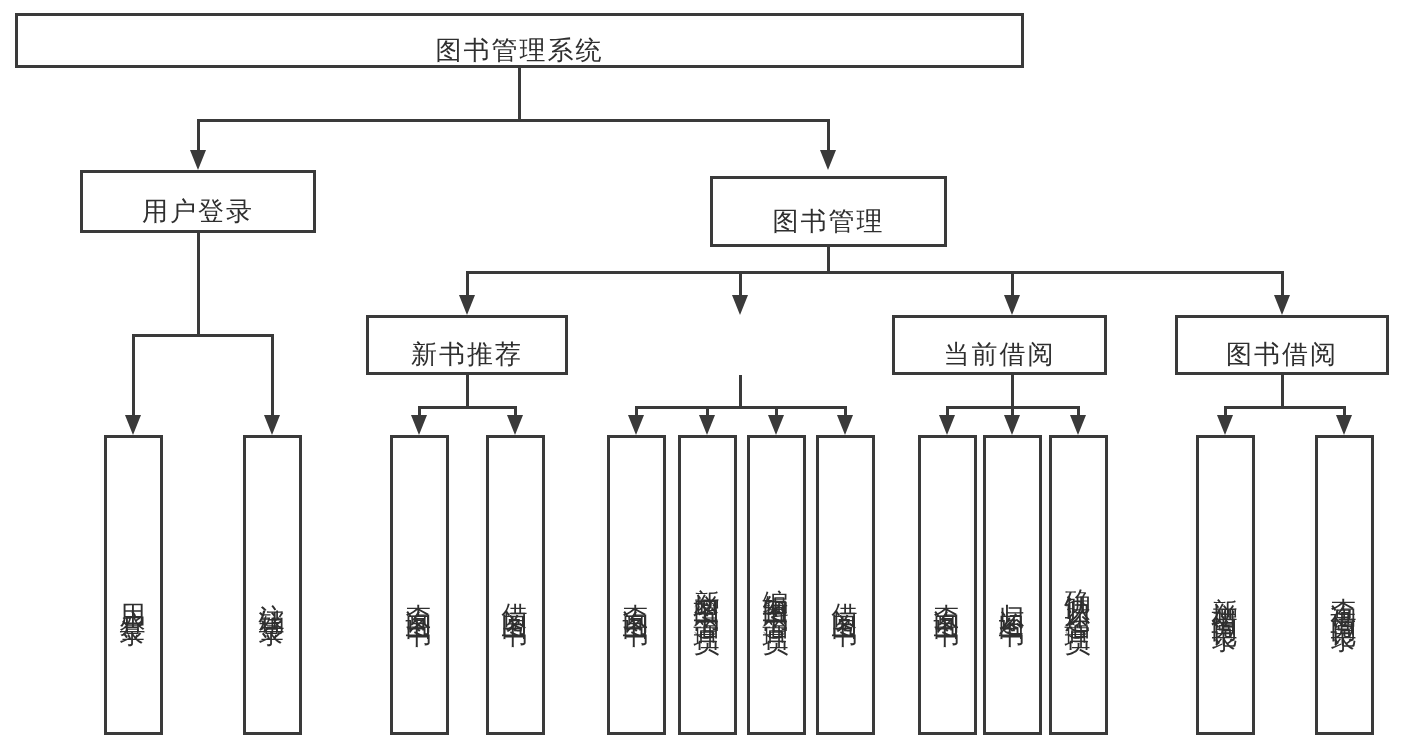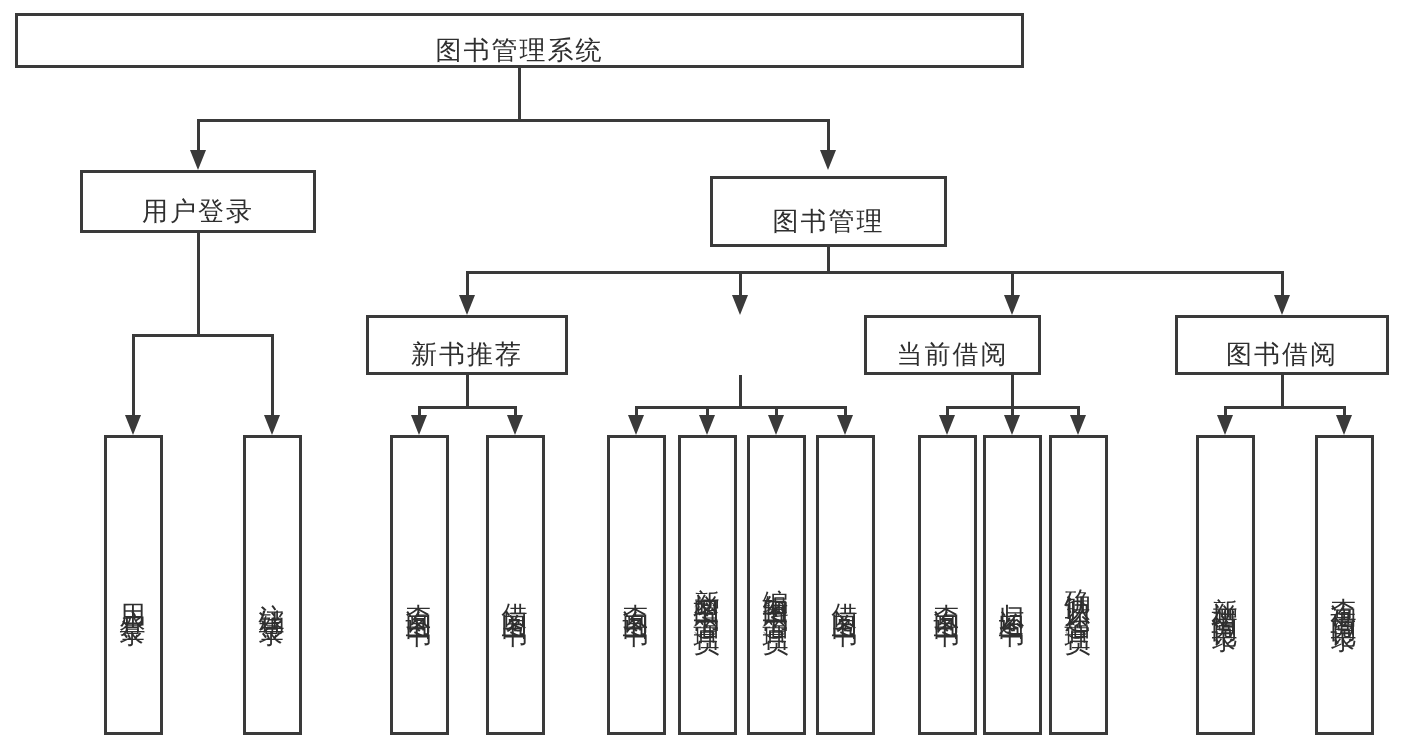--- a/index.html
+++ b/index.html
@@ -42,21 +42,21 @@
   <div class="box" style="left:80px;top:170px;width:236px;height:63px">
     <span class="lbl">用户登录</span>
   </div>
   <div class="box" style="left:710px;top:176px;width:237px;height:71px">
     <span class="lbl">图书管理</span>
   </div>
 
   <div class="box" style="left:366px;top:315px;width:202px;height:60px">
     <span class="lbl">新书推荐</span>
   </div>
-  <div class="box" style="left:864px;top:315px;width:177px;height:60px">
+  <div class="box" style="left:892px;top:315px;width:215px;height:60px">
     <span class="lbl">当前借阅</span>
   </div>
   <div class="box" style="left:1175px;top:315px;width:214px;height:60px">
     <span class="lbl">图书借阅</span>
   </div>
 
   <div class="box v" style="left:103.5px;top:435px;width:59px;height:300px">
     <span class="lbl">用户登录</span>
   </div>
   <div class="box v" style="left:242.5px;top:435px;width:59px;height:300px">

